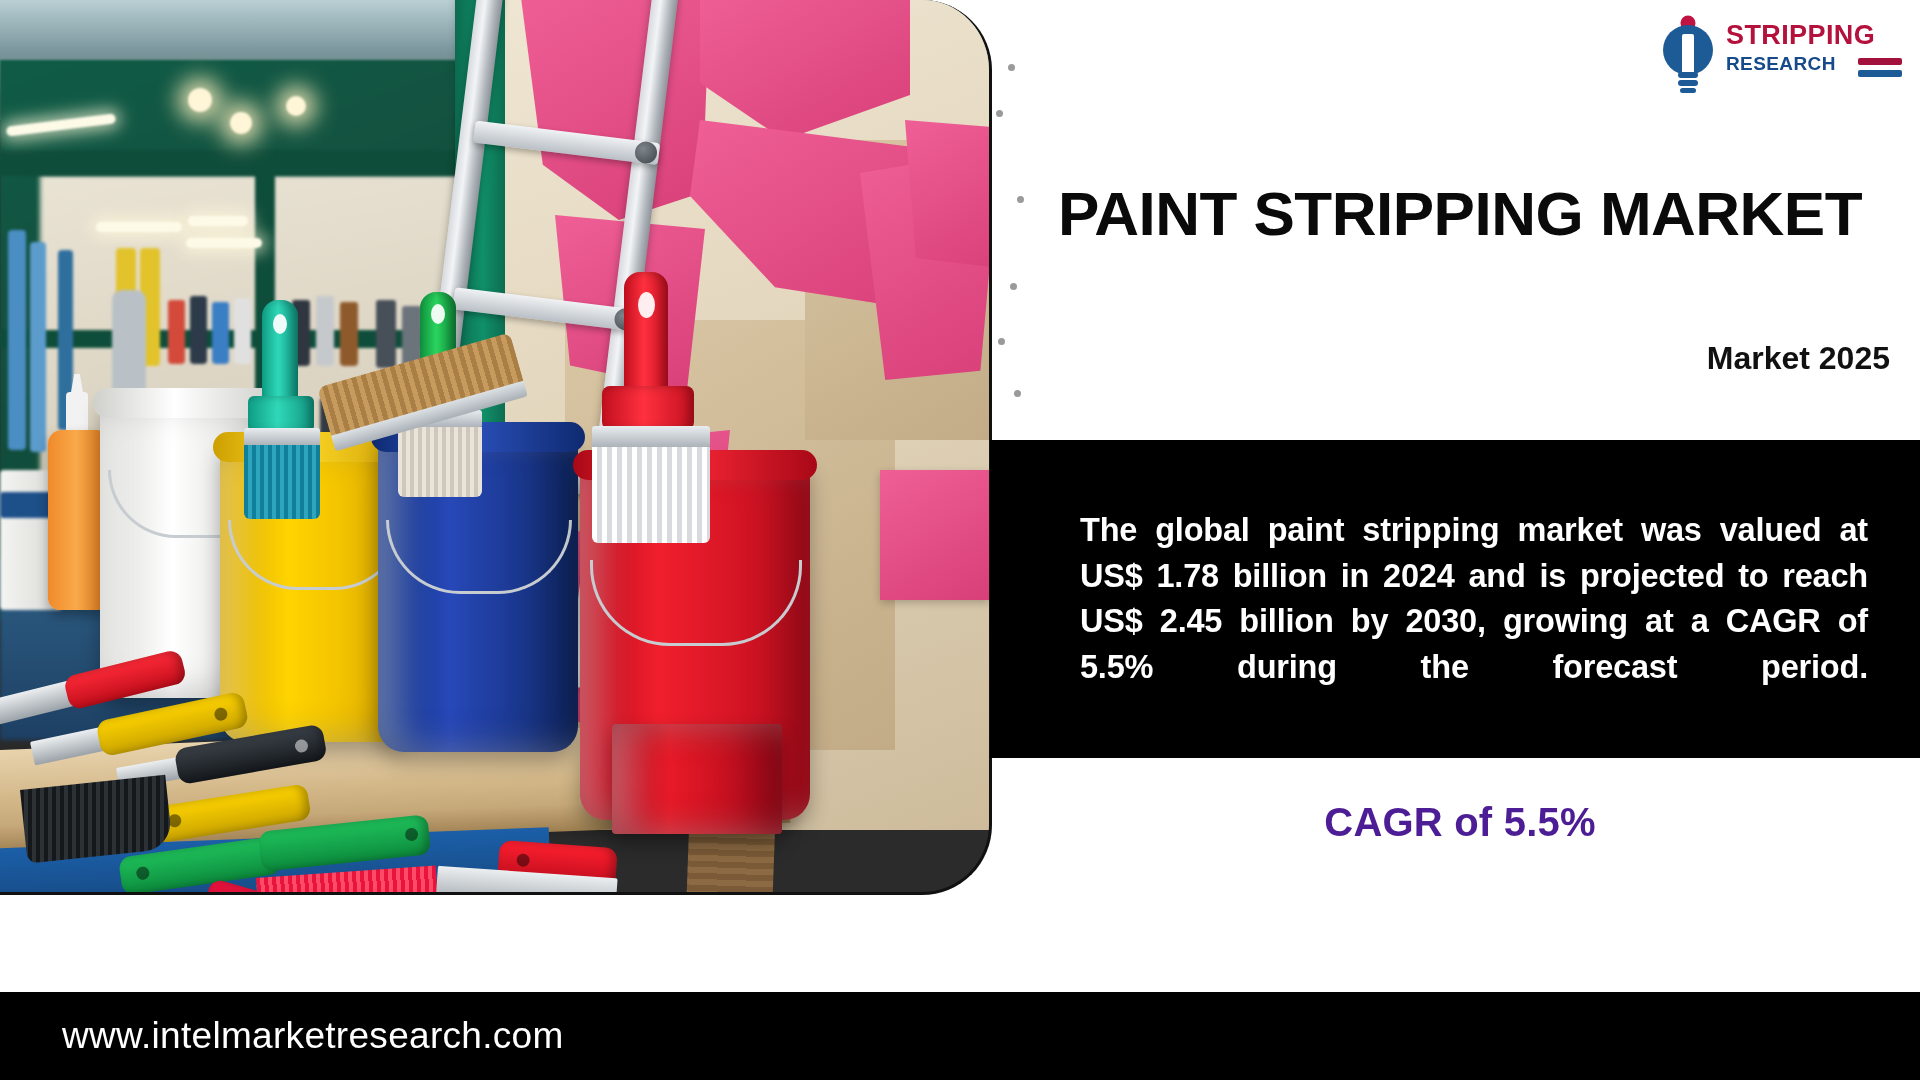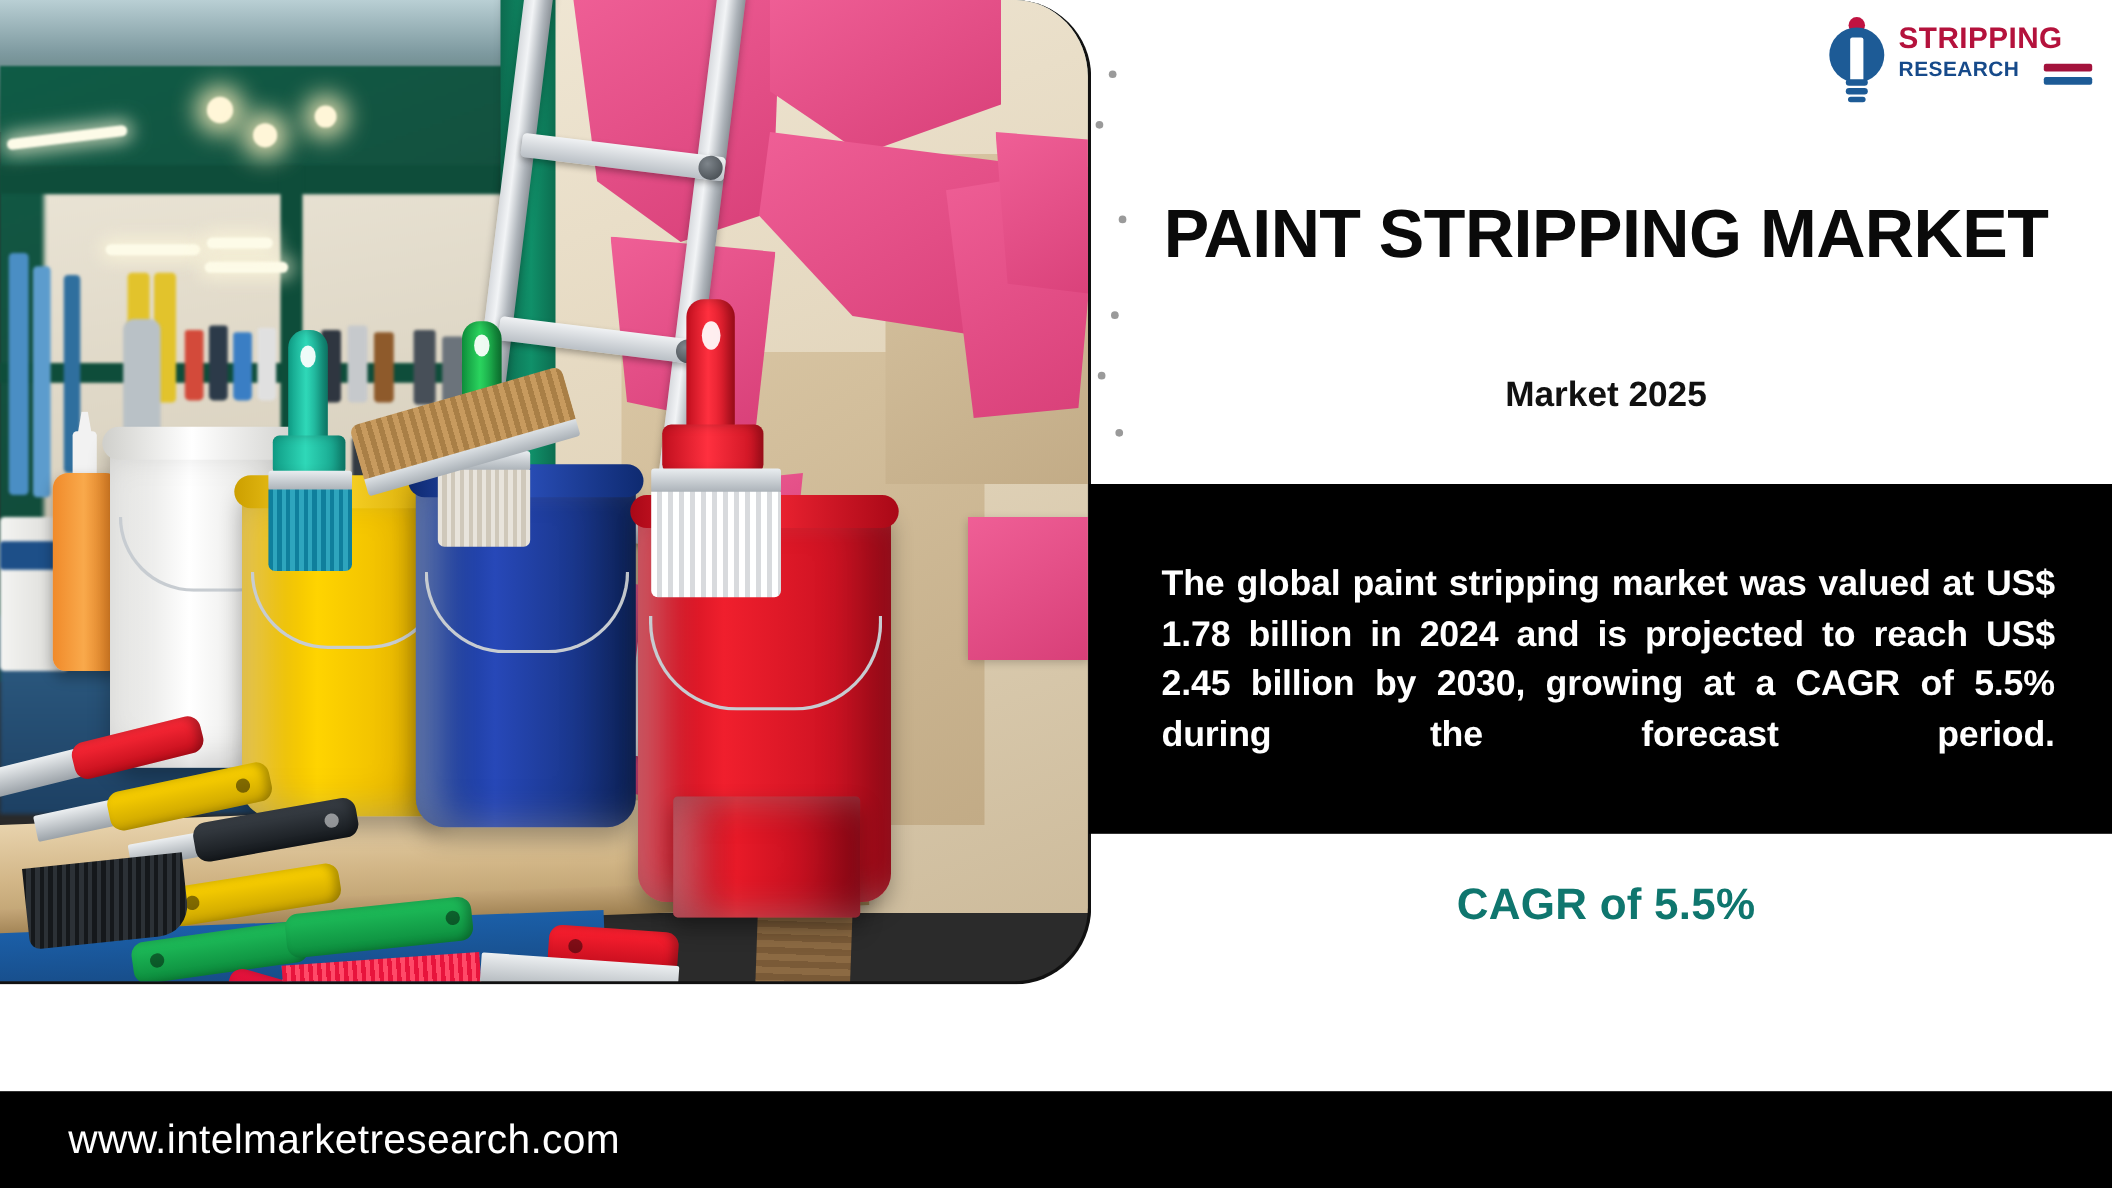--- a/index.html
+++ b/index.html
@@ -120,30 +120,30 @@
   .logo-l2{ font-size:19px; font-weight:bold; letter-spacing:.4px;
     color:#164a8a; line-height:1; margin-top:5px; }
   .logo-bars{ position:absolute; right:0; top:50px; width:44px; }
   .logo-bars i{ display:block; height:7px; border-radius:2px; margin-bottom:5px; }
 
   
   .title{ position:absolute; left:1030px; top:182px; width:860px;
     text-align:center; font-size:62px; font-weight:bold; line-height:1.02;
     letter-spacing:-.5px; color:#0a0a0a; }
   .subtitle{ position:absolute; left:1030px; top:340px; width:860px;
-    text-align:center; font-size:32px; font-weight:bold; color:#111; }
+    text-align:right; font-size:32px; font-weight:bold; color:#111; }
 
   .black-panel{ position:absolute; left:990px; top:440px; width:930px; height:318px;
     background:#000; display:flex; align-items:center; }
   .panel-text{ padding:0 52px 0 66px; color:#fff; font-size:32.5px;
     font-weight:bold; line-height:1.40; text-align:justify;
-    text-align-last:justify; letter-spacing:-.2px; }
+    text-align-last:justify; letter-spacing:-.2px;margin-left:24px; }
 
   .cagr{ position:absolute; left:1030px; top:800px; width:860px;
-    text-align:center; font-size:40px; font-weight:bold; color:#0f766e;
+    text-align:center; font-size:40px; font-weight:bold; color:#4c1d95;
     letter-spacing:.2px; }
 
   
   .footer{ position:absolute; left:0; bottom:0; width:1920px; height:88px;
     background:#000; display:flex; align-items:center;
     justify-content:space-between; padding:0 62px; }
   .f-site{ color:#fff; font-size:37px; letter-spacing:.3px; }
   .f-phone{ color:#fff; font-size:39px; font-weight:bold; letter-spacing:.5px; }
 </style>
 </head>

